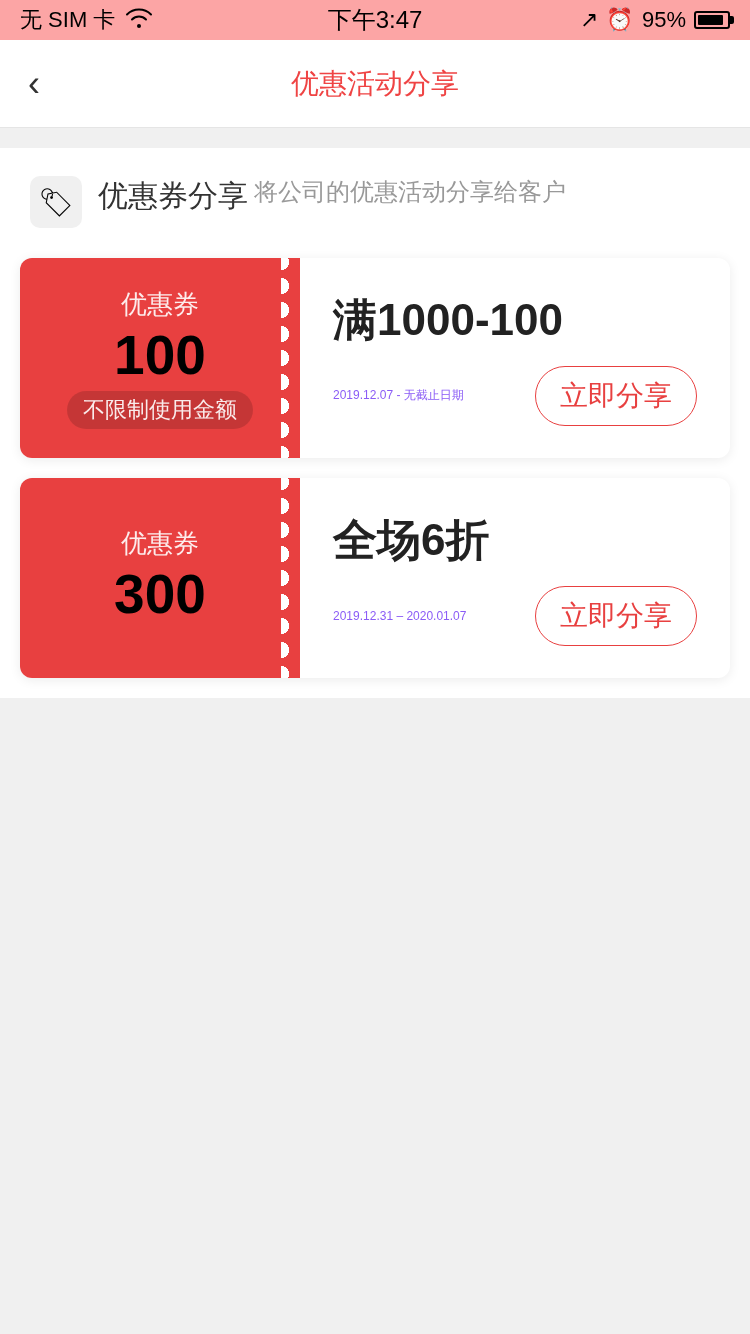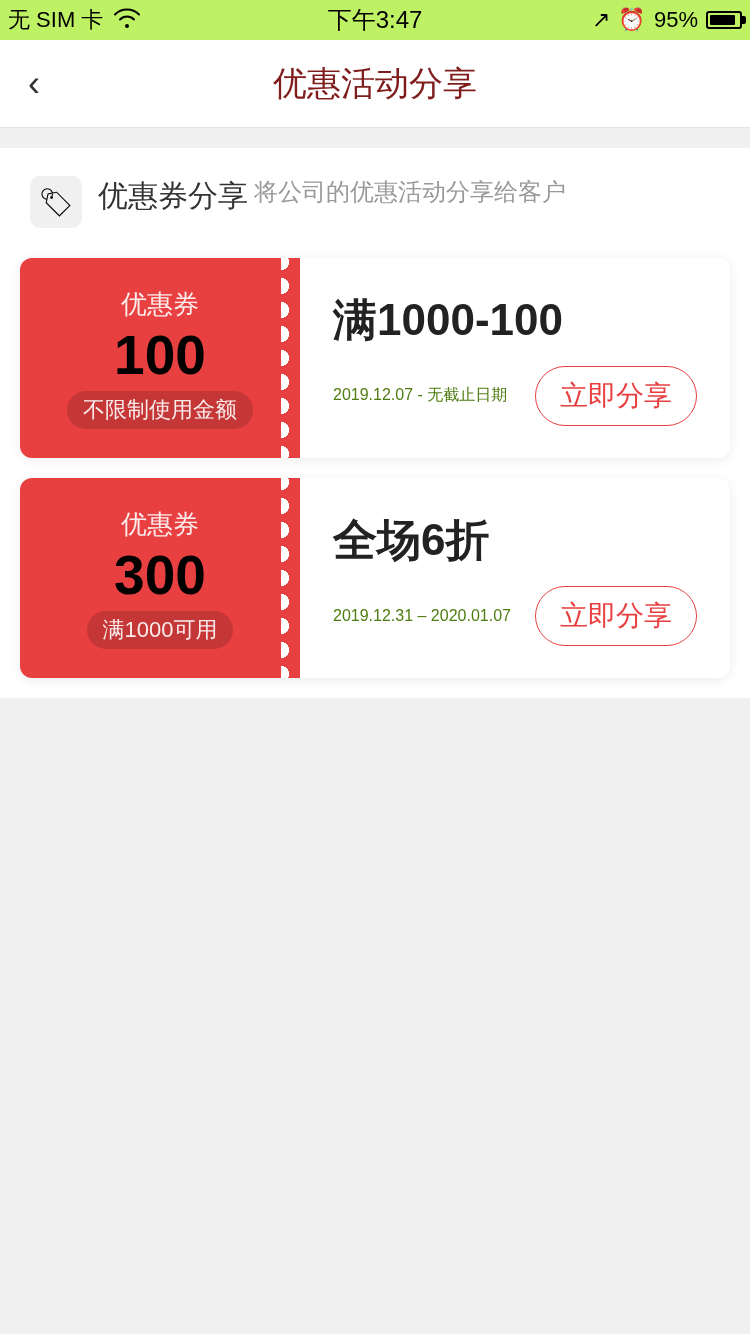--- a/index.html
+++ b/index.html
@@ -9,25 +9,25 @@
       min-height: 1334px;
       font-family: -apple-system, "PingFang SC", "Helvetica Neue", sans-serif;
       background: #f0f0f0;
       overflow-x: hidden;
     }
 
     
     .status-bar {
       width: 100%;
       height: 40px;
-      background: #bef264;
+      background: #fca5a5;
       display: flex;
       align-items: center;
       justify-content: space-between;
-      padding: 0 8px;
+      padding: 0 20px;
       font-size: 24px;
       font-weight: 500;
     }
     .status-left {
       display: flex;
       align-items: center;
       gap: 10px;
       font-size: 22px;
     }
     .status-center {
@@ -83,23 +83,23 @@
       border-bottom: 1px solid #e5e5e5;
     }
     .nav-back {
       position: absolute;
       left: 28px;
       font-size: 36px;
       color: #333;
       cursor: pointer;
     }
     .nav-title {
-      font-size: 34px;
+      font-size: 28px;
       font-weight: 500;
-      color: #7f1d1d;
+      color: #ef4444;
     }
 
     
     .divider {
       width: 100%;
       height: 20px;
       background: #f0f0f0;
     }
 
     
@@ -216,22 +216,22 @@
       font-weight: bold;
       color: #222;
     }
     .coupon-bottom {
       display: flex;
       align-items: center;
       justify-content: space-between;
       gap: 12px;
     }
     .coupon-date {
-      font-size: 16px;
-      color: #4d7c0f;
+      font-size: 12px;
+      color: #8b5cf6;
       flex: 1;
     }
     .share-btn {
       border: 1.5px solid #e84040;
       border-radius: 30px;
       padding: 10px 24px;
       font-size: 28px;
       color: #e84040;
       background: #fff;
       cursor: pointer;
@@ -302,21 +302,20 @@
         <span class="coupon-date">2019.12.07 - 无截止日期</span>
         <button class="share-btn">立即分享</button>
       </div>
     </div>
   </div>
 
   <div class="coupon-card">
     <div class="coupon-left">
       <span class="coupon-label">优惠券</span>
       <span class="coupon-value">300</span>
-      <span class="coupon-condition">满1000可用</span>
     </div>
     <div class="coupon-right">
       <span class="coupon-name">全场6折</span>
       <div class="coupon-bottom">
         <span class="coupon-date">2019.12.31 – 2020.01.07</span>
         <button class="share-btn">立即分享</button>
       </div>
     </div>
   </div>
 </div>

